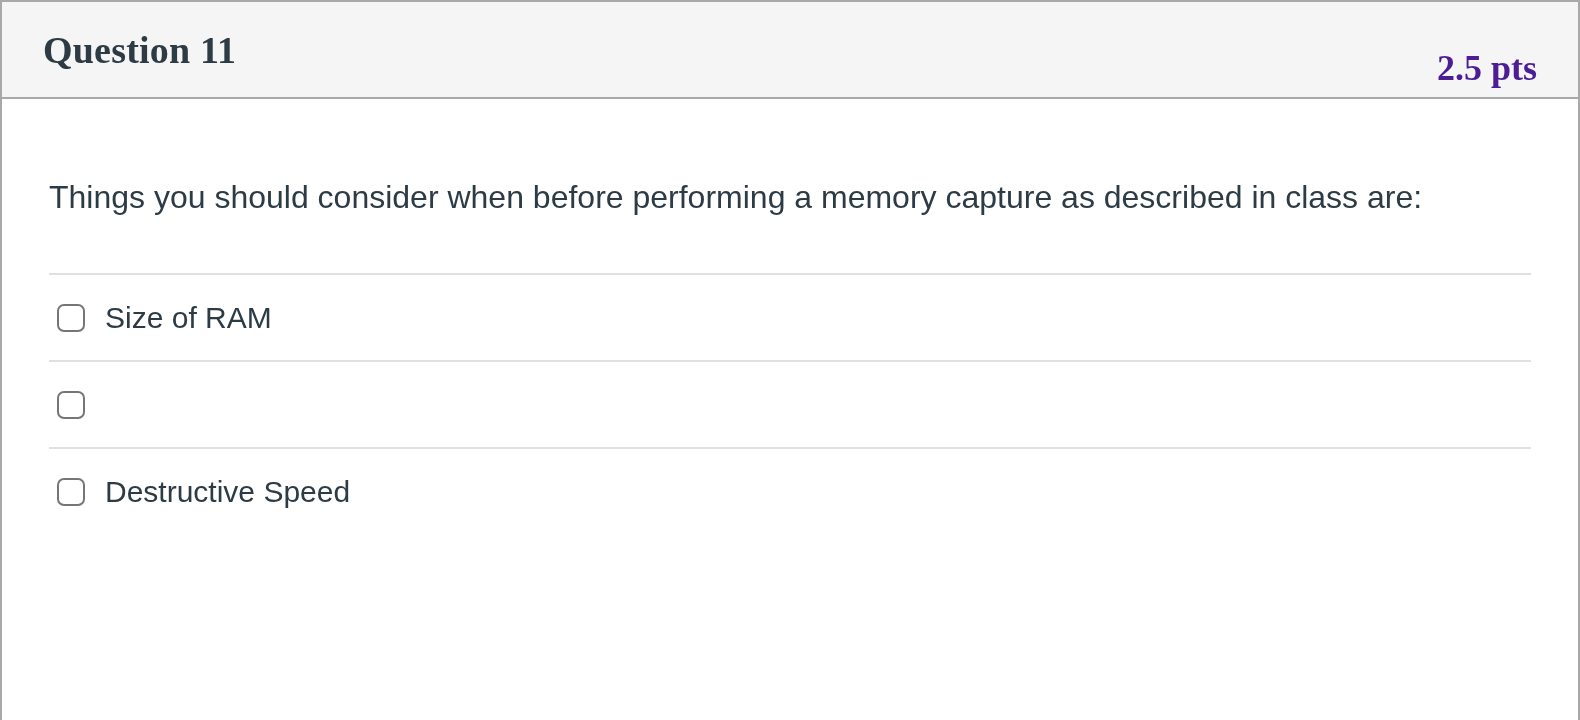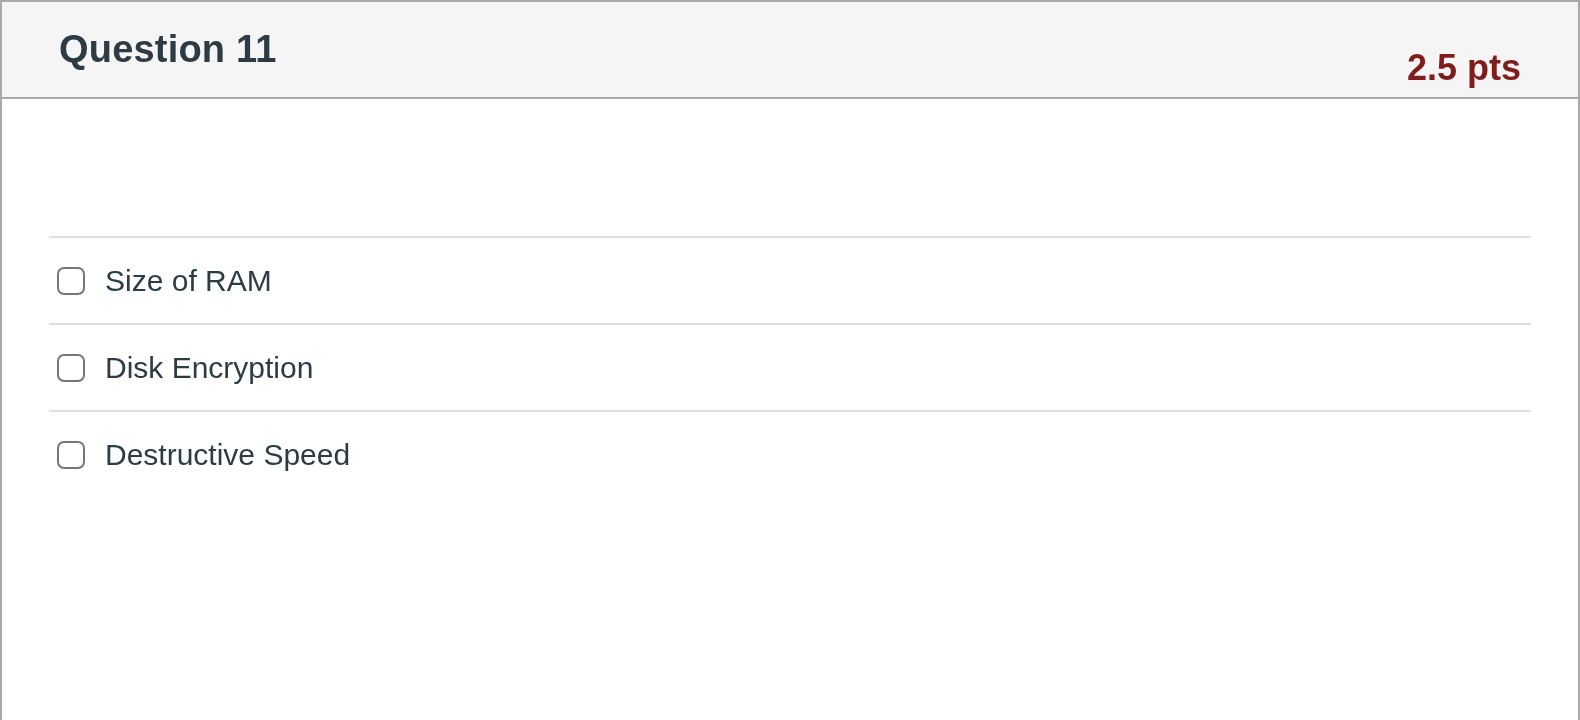--- a/index.html
+++ b/index.html
@@ -24,47 +24,48 @@
     background: #ffffff;
     box-sizing: border-box;
   }
   .card-header {
     height: 95px;
     background: #f5f5f5;
     border-bottom: 2px solid #a9a9a9;
     display: flex;
     align-items: center;
     justify-content: space-between;
-    padding: 0 57px;
+    padding: 0 41px;
+    font-family: Liberation Serif, serif;
   }
   .question-title {
     margin: 0;
     font-size: 38px;
     font-weight: 700;
     color: #2d3b45;
     letter-spacing: 0.2px;
   }
   .question-points {
     font-size: 36px;
     font-weight: 700;
-    color: #7f1d1d;
+    color: #4c1d95;
     margin-top: 36px;
   }
   .question-body {
     padding: 70px 47px 0 47px;
   }
   .question-text {
     margin: 0;
     font-size: 32px;
     line-height: 56px;
     color: #2d3b45;
   }
   .answers {
     list-style: none;
-    margin: 67px 0 0 0;
+    margin: 48px 0 0 0;
     padding: 0;
   }
   .answer-row {
     border-top: 2px solid #e0e0e0;
     height: 85px;
     display: flex;
     align-items: center;
     padding-left: 8px;
     box-sizing: content-box;
   }
@@ -90,29 +91,29 @@
 
 <div class="page">
   <div class="question-card">
 
     <div class="card-header">
       <h2 class="question-title">Question 11</h2>
       <span class="question-points">2.5 pts</span>
     </div>
 
     <div class="question-body">
+      <p class="question-text">Things you should consider when before performing a memory capture as described in class are:</p>
 
       <ul class="answers">
         <li class="answer-row">
           <span class="checkbox"></span>
           <span class="answer-label">Size of RAM</span>
         </li>
         <li class="answer-row">
           <span class="checkbox"></span>
-          <span class="answer-label">Disk Encryption</span>
         </li>
         <li class="answer-row">
           <span class="checkbox"></span>
           <span class="answer-label">Destructive Speed</span>
         </li>
       </ul>
     </div>
 
   </div>
 </div>

